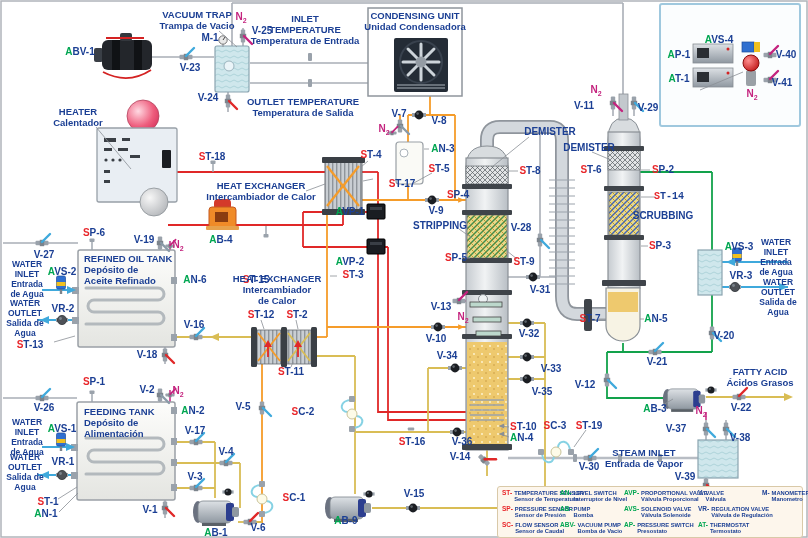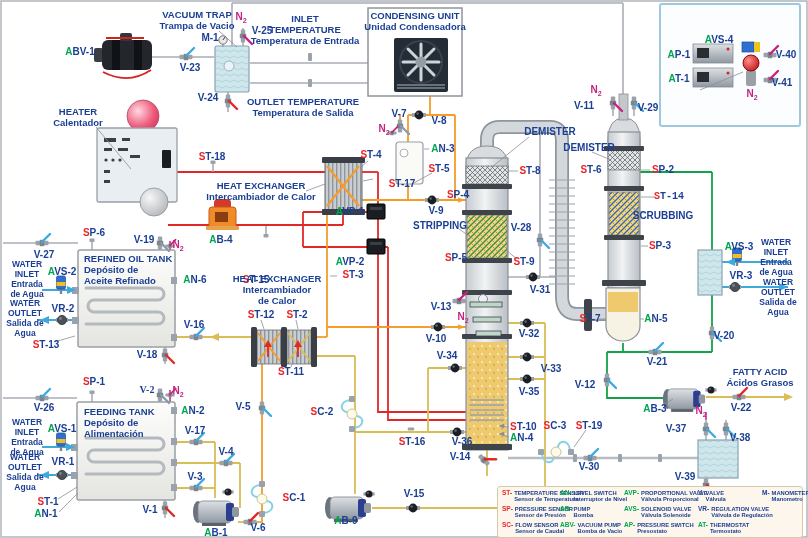--- a/index.html
+++ b/index.html
@@ -621,72 +621,72 @@
       <div class="lbl" style="left: 660px; top: 246px;"><span class="r">S</span><span class="b">P-3</span></div>
       <div class="lbl" style="left: 739px; top: 247px;"><span class="g">A</span><span class="b">VS-3</span></div>
       <div class="lbl" style="left: 741px; top: 276px;"><span class="b">VR-3</span></div>
       <div class="lbl" style="left: 94px; top: 233px;"><span class="r">S</span><span class="b">P-6</span></div>
       <div class="lbl" style="left: 144px; top: 240px;"><span class="b">V-19</span></div>
       <div class="lbl" style="left: 178px; top: 246px;"><span class="m">N</span><sub class="m">2</sub></div>
       <div class="lbl" style="left: 44px; top: 255px;"><span class="b">V-27</span></div>
       <div class="lbl" style="left: 62px; top: 272px;"><span class="g">A</span><span class="b">VS-2</span></div>
       <div class="lbl" style="left: 195px; top: 280px;"><span class="g">A</span><span class="b">N-6</span></div>
       <div class="lbl" style="left: 63px; top: 309px;"><span class="b">VR-2</span></div>
-      <div class="lbl" style="left: 46px; top: 345px;"><span class="r">S</span><span class="b">T-13</span></div>
+      <div class="lbl" style="left: 30px; top: 345px;"><span class="r">S</span><span class="b">T-13</span></div>
       <div class="lbl" style="left: 194px; top: 325px;"><span class="b">V-16</span></div>
       <div class="lbl" style="left: 147px; top: 355px;"><span class="b">V-18</span></div>
       <div class="lbl" style="left: 261px; top: 315px;"><span class="r">S</span><span class="b">T-12</span></div>
       <div class="lbl" style="left: 297px; top: 315px;"><span class="r">S</span><span class="b">T-2</span></div>
       <div class="lbl" style="left: 291px; top: 372px;"><span class="r">S</span><span class="b">T-11</span></div>
       <div class="lbl" style="left: 353px; top: 275px;"><span class="r">S</span><span class="b">T-3</span></div>
       <div class="lbl" style="left: 441px; top: 307px;"><span class="b">V-13</span></div>
       <div class="lbl" style="left: 463px; top: 318px;"><span class="m">N</span><sub class="m">2</sub></div>
       <div class="lbl" style="left: 436px; top: 339px;"><span class="b">V-10</span></div>
       <div class="lbl" style="left: 447px; top: 356px;"><span class="b">V-34</span></div>
       <div class="lbl" style="left: 529px; top: 334px;"><span class="b">V-32</span></div>
       <div class="lbl" style="left: 529px; top: 369px; margin-left: 22px;"><span class="b">V-33</span></div>
-      <div class="lbl" style="left: 529px; top: 392px; text-align: right;"><span class="b">V-35</span></div>
+      <div class="lbl" style="left: 542px; top: 392px; text-align: right;"><span class="b">V-35</span></div>
       <div class="lbl" style="left: 412px; top: 442px;"><span class="r">S</span><span class="b">T-16</span></div>
       <div class="lbl" style="left: 462px; top: 442px;"><span class="b">V-36</span></div>
       <div class="lbl" style="left: 460px; top: 457px;"><span class="b">V-14</span></div>
       <div class="lbl al" style="left: 510px; top: 427px;"><span class="r">S</span><span class="b">T-10</span></div>
       <div class="lbl al" style="left: 510px; top: 438px;"><span class="g">A</span><span class="b">N-4</span></div>
       <div class="lbl" style="left: 555px; top: 426px;"><span class="r">S</span><span class="b">C-3</span></div>
       <div class="lbl" style="left: 589px; top: 426px;"><span class="r">S</span><span class="b">T-19</span></div>
       <div class="lbl" style="left: 589px; top: 467px;"><span class="b">V-30</span></div>
       <div class="lbl" style="left: 590px; top: 319px;"><span class="r">S</span><span class="b">T-7</span></div>
       <div class="lbl" style="left: 656px; top: 319px;"><span class="g">A</span><span class="b">N-5</span></div>
       <div class="lbl" style="left: 724px; top: 336px;"><span class="b">V-20</span></div>
       <div class="lbl" style="left: 657px; top: 362px;"><span class="b">V-21</span></div>
       <div class="lbl" style="left: 585px; top: 385px;"><span class="b">V-12</span></div>
       <div class="lbl" style="left: 655px; top: 409px;"><span class="g">A</span><span class="b">B-3</span></div>
       <div class="lbl" style="left: 741px; top: 408px;"><span class="b">V-22</span></div>
       <div class="lbl" style="left: 701px; top: 412px;"><span class="m">N</span><sub class="m">2</sub></div>
       <div class="lbl" style="left: 676px; top: 429px;"><span class="b">V-37</span></div>
       <div class="lbl" style="left: 740px; top: 438px;"><span class="b">V-38</span></div>
       <div class="lbl" style="left: 685px; top: 477px;"><span class="b">V-39</span></div>
       <div class="lbl" style="left: 94px; top: 382px;"><span class="r">S</span><span class="b">P-1</span></div>
-      <div class="lbl" style="left: 147px; top: 390px; font-family: Liberation Serif, serif;"><span class="b">V-2</span></div>
+      <div class="lbl" style="left: 147px; top: 390px;"><span class="b">V-2</span></div>
       <div class="lbl" style="left: 178px; top: 392px;"><span class="m">N</span><sub class="m">2</sub></div>
       <div class="lbl" style="left: 44px; top: 408px;"><span class="b">V-26</span></div>
       <div class="lbl" style="left: 193px; top: 411px;"><span class="g">A</span><span class="b">N-2</span></div>
       <div class="lbl" style="left: 62px; top: 429px;"><span class="g">A</span><span class="b">VS-1</span></div>
       <div class="lbl" style="left: 195px; top: 431px;"><span class="b">V-17</span></div>
       <div class="lbl" style="left: 63px; top: 462px;"><span class="b">VR-1</span></div>
       <div class="lbl" style="left: 195px; top: 477px;"><span class="b">V-3</span></div>
       <div class="lbl" style="left: 226px; top: 452px;"><span class="b">V-4</span></div>
       <div class="lbl" style="left: 48px; top: 502px;"><span class="r">S</span><span class="b">T-1</span></div>
       <div class="lbl" style="left: 46px; top: 514px;"><span class="g">A</span><span class="b">N-1</span></div>
       <div class="lbl" style="left: 150px; top: 510px;"><span class="b">V-1</span></div>
       <div class="lbl" style="left: 216px; top: 533px;"><span class="g">A</span><span class="b">B-1</span></div>
       <div class="lbl" style="left: 258px; top: 528px;"><span class="b">V-6</span></div>
       <div class="lbl" style="left: 294px; top: 498px;"><span class="r">S</span><span class="b">C-1</span></div>
       <div class="lbl" style="left: 346px; top: 521px;"><span class="g">A</span><span class="b">B-9</span></div>
       <div class="lbl" style="left: 414px; top: 494px;"><span class="b">V-15</span></div>
-      <div class="lbl" style="left: 322px; top: 412px;"><span class="r">S</span><span class="b">C-2</span></div>
+      <div class="lbl" style="left: 303px; top: 412px;"><span class="r">S</span><span class="b">C-2</span></div>
       <div class="lbl" style="left: 243px; top: 407px;"><span class="b">V-5</span></div>
       <div class="lbl" style="left: 719px; top: 40px;"><span class="g">A</span><span class="b">VS-4</span></div>
       <div class="lbl" style="left: 679px; top: 55px;"><span class="g">A</span><span class="b">P-1</span></div>
       <div class="lbl" style="left: 679px; top: 79px;"><span class="g">A</span><span class="b">T-1</span></div>
       <div class="lbl" style="left: 786px; top: 55px;"><span class="b">V-40</span></div>
       <div class="lbl" style="left: 782px; top: 83px;"><span class="b">V-41</span></div>
       <div class="lbl" style="left: 752px; top: 95px;"><span class="m">N</span><sub class="m">2</sub></div>
       <div class="blk" style="left: 197px; top: 20px;">
         <div>VACUUM TRAP</div>
         <div>Trampa de Vacio</div>
@@ -760,20 +760,24 @@
       <div class="blk" style="left: 778px; top: 297px; font-size: 8.5px;">
         <div>WATER</div>
         <div>OUTLET</div>
         <div>Salida de</div>
         <div>Agua</div>
       </div>
       <div class="blk" style="left: 760px; top: 377px;">
         <div>FATTY ACID</div>
         <div>Ácidos Grasos</div>
       </div>
+      <div class="blk" style="left: 644px; top: 458px;">
+        <div>STEAM INLET</div>
+        <div>Entrada de Vapor</div>
+      </div>
     </div>
 
 <div id="legend-box">
       <div id="legend-items">
         <div class="lg-item" style="left: 4px; top: 3px;">
           <span class="lg-code r">ST-</span>
           <div class="lg-text">
             <div>TEMPERATURE SENSOR</div>
             <div>Sensor de Temperatura</div>
           </div>

